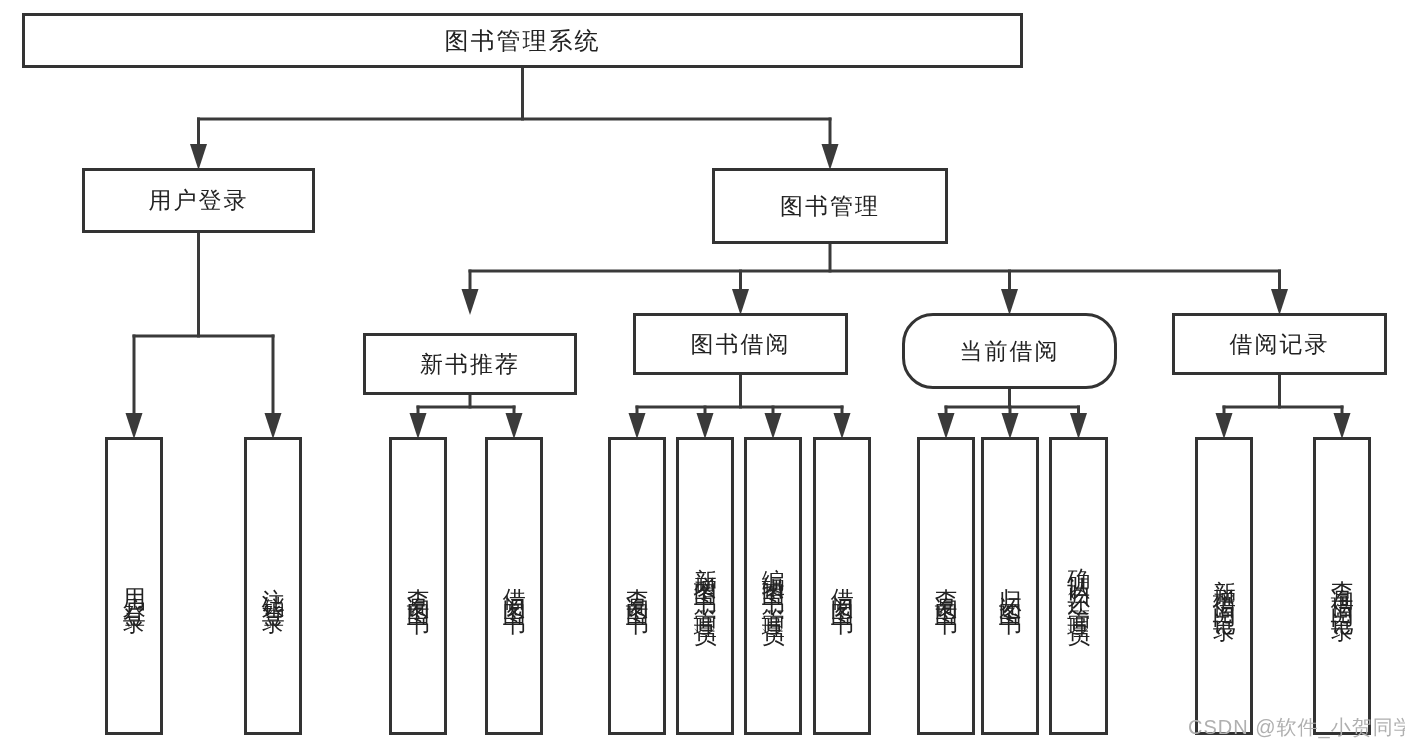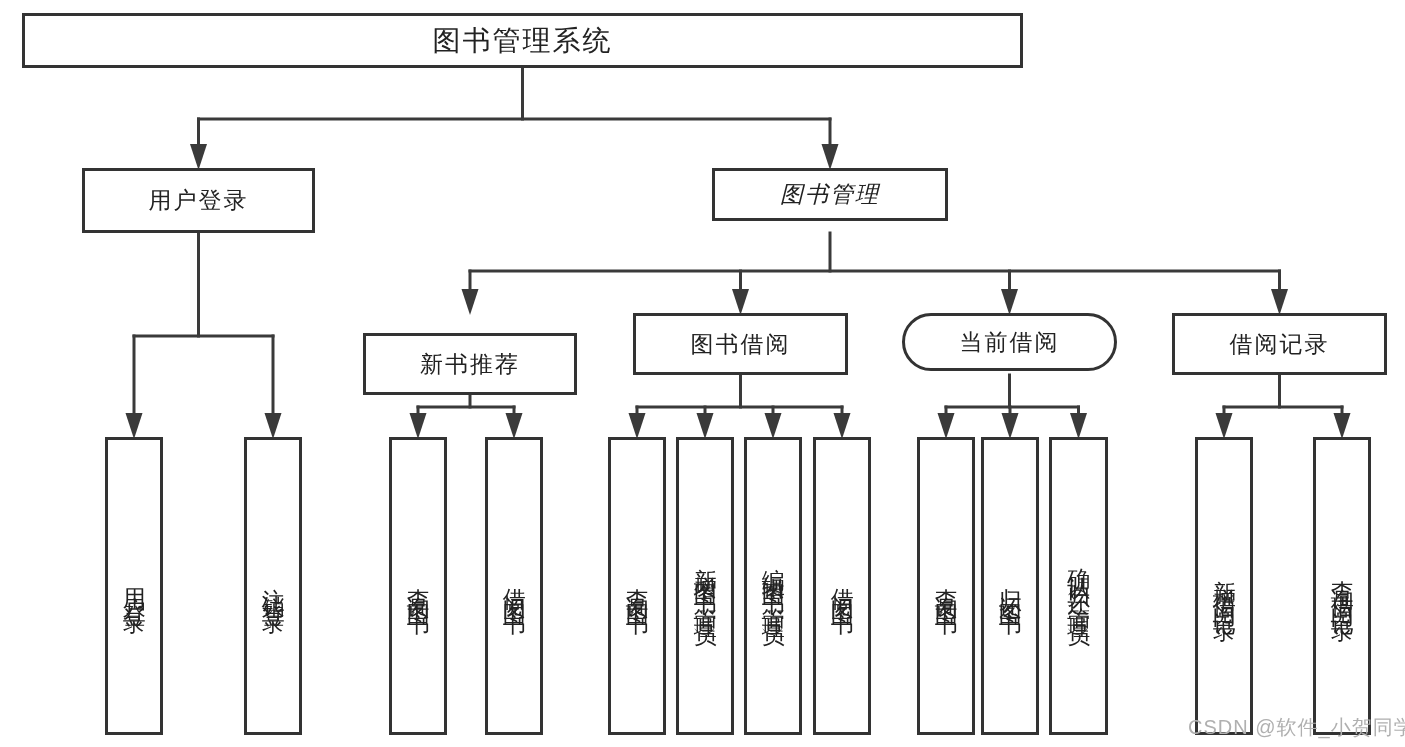--- a/index.html
+++ b/index.html
@@ -31,21 +31,21 @@
     align-items: center;
     justify-content: center;
     color: #222222;
   }
   .box.h .lbl {
     font-size: 23px;
     letter-spacing: 2px;
     white-space: nowrap;
   }
   .box.root .lbl {
-    font-size: 28px;
+    font-size: 24px;
     letter-spacing: 2px;
   }
   .box.v .lbl {
     writing-mode: vertical-rl;
     text-orientation: mixed;
     font-size: 23px;
     letter-spacing: 8px;
     line-height: 1.1;
     white-space: nowrap;
   }
@@ -115,30 +115,30 @@
       <line x1="1342" y1="407" x2="1342" y2="417" stroke="#3a3a3a" stroke-width="3" stroke-linecap="square"></line>
       <polygon points="1333.5,413 1350.5,413 1342,439" fill="#3a3a3a"></polygon>
     </svg>
   <div id="nodes">
       <div class="box h root" style="left: 22px; top: 13px; width: 1001px; height: 55px;">
         <span class="lbl">图书管理系统</span>
       </div>
       <div class="box h" style="left: 82px; top: 168px; width: 233px; height: 65px;">
         <span class="lbl">用户登录</span>
       </div>
-      <div class="box h" style="left: 712px; top: 168px; width: 236px; height: 53px; font-style: italic;">
+      <div class="box h" style="left: 712px; top: 168px; width: 236px; height: 76px;">
         <span class="lbl">图书管理</span>
       </div>
       <div class="box h" style="left: 363px; top: 313px; width: 214px; height: 62px; margin-top: 20px;">
         <span class="lbl">新书推荐</span>
       </div>
       <div class="box h" style="left: 633px; top: 313px; width: 215px; height: 62px;">
         <span class="lbl">图书借阅</span>
       </div>
-      <div class="box h" style="left: 902px; top: 313px; width: 215px; height: 58px; border-radius: 31px;">
+      <div class="box h" style="left: 902px; top: 313px; width: 215px; height: 76px; border-radius: 31px;">
         <span class="lbl">当前借阅</span>
       </div>
       <div class="box h" style="left: 1172px; top: 313px; width: 215px; height: 62px;">
         <span class="lbl">借阅记录</span>
       </div>
       <div class="box v" style="left: 105px; top: 437px; width: 58px; height: 298px;">
         <span class="lbl">用户登录</span>
       </div>
       <div class="box v" style="left: 244px; top: 437px; width: 58px; height: 298px;">
         <span class="lbl">注销登录</span>

